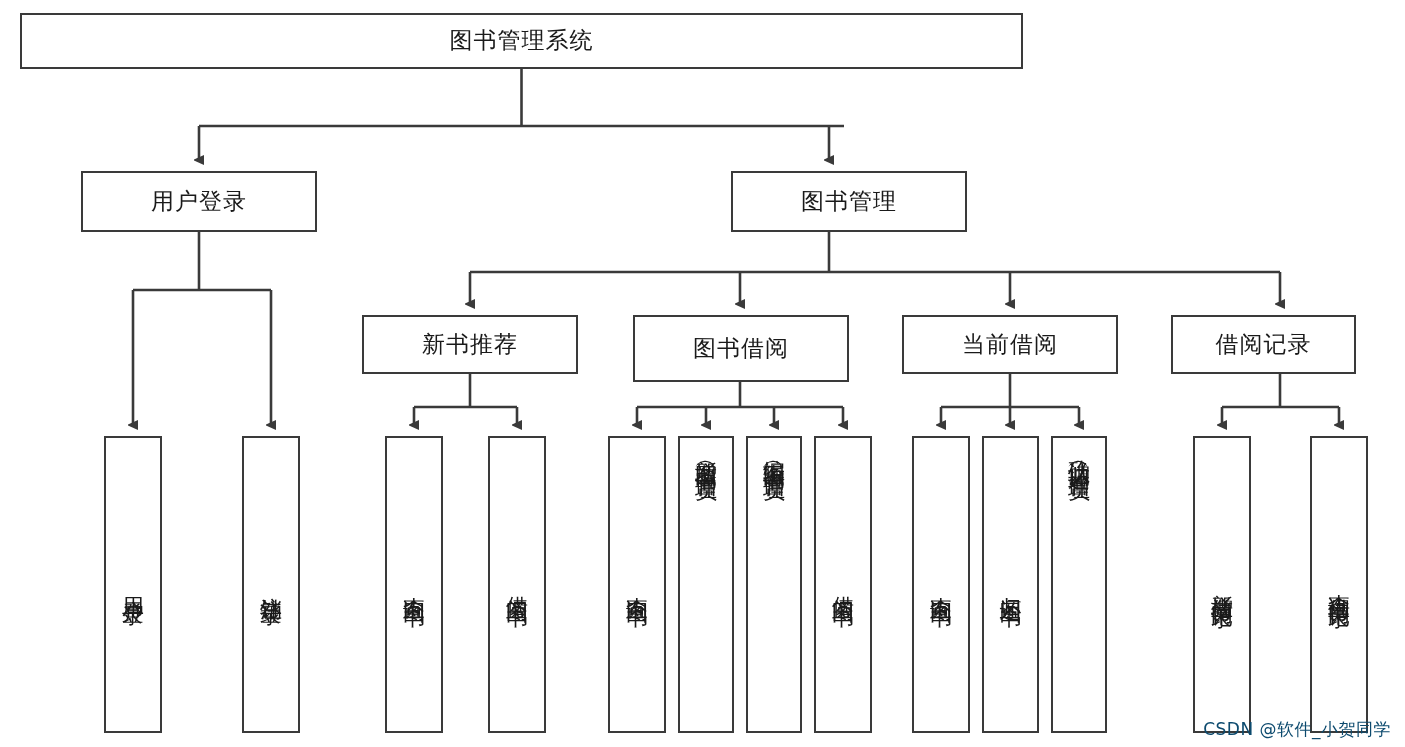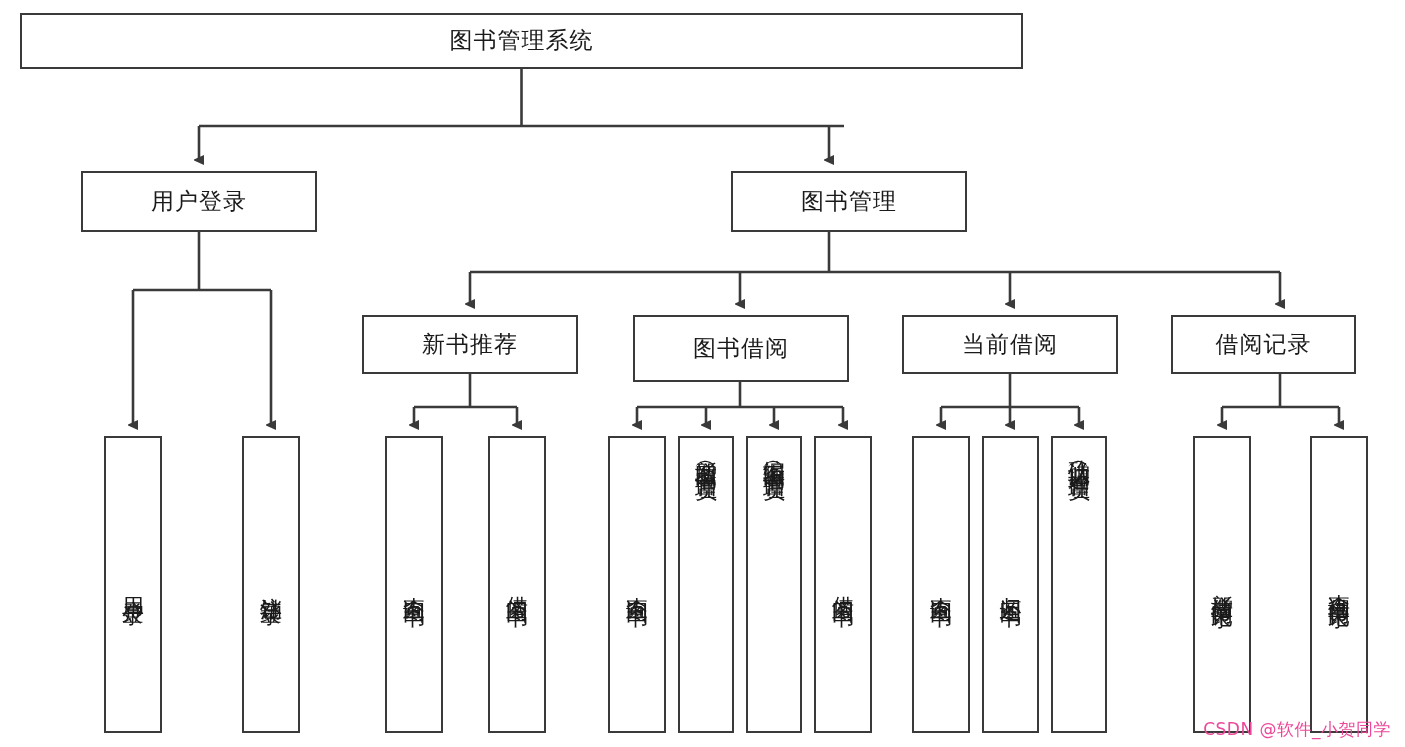--- a/index.html
+++ b/index.html
@@ -63,21 +63,21 @@
     align-items: center;
   }
   .node.vertical.centered .node-label {
     padding-top: 0;
   }
   .watermark {
     position: absolute;
     right: 14px;
     bottom: 6px;
     font-size: 17px;
-    color: #ec4899;
+    color: #0c4a6e;
     letter-spacing: 0.5px;
     white-space: nowrap;
   }
 </style>
 </head>
 <body>
 
 <div id="diagram-root">
 
   <svg id="wires" viewBox="0 0 1405 747">

